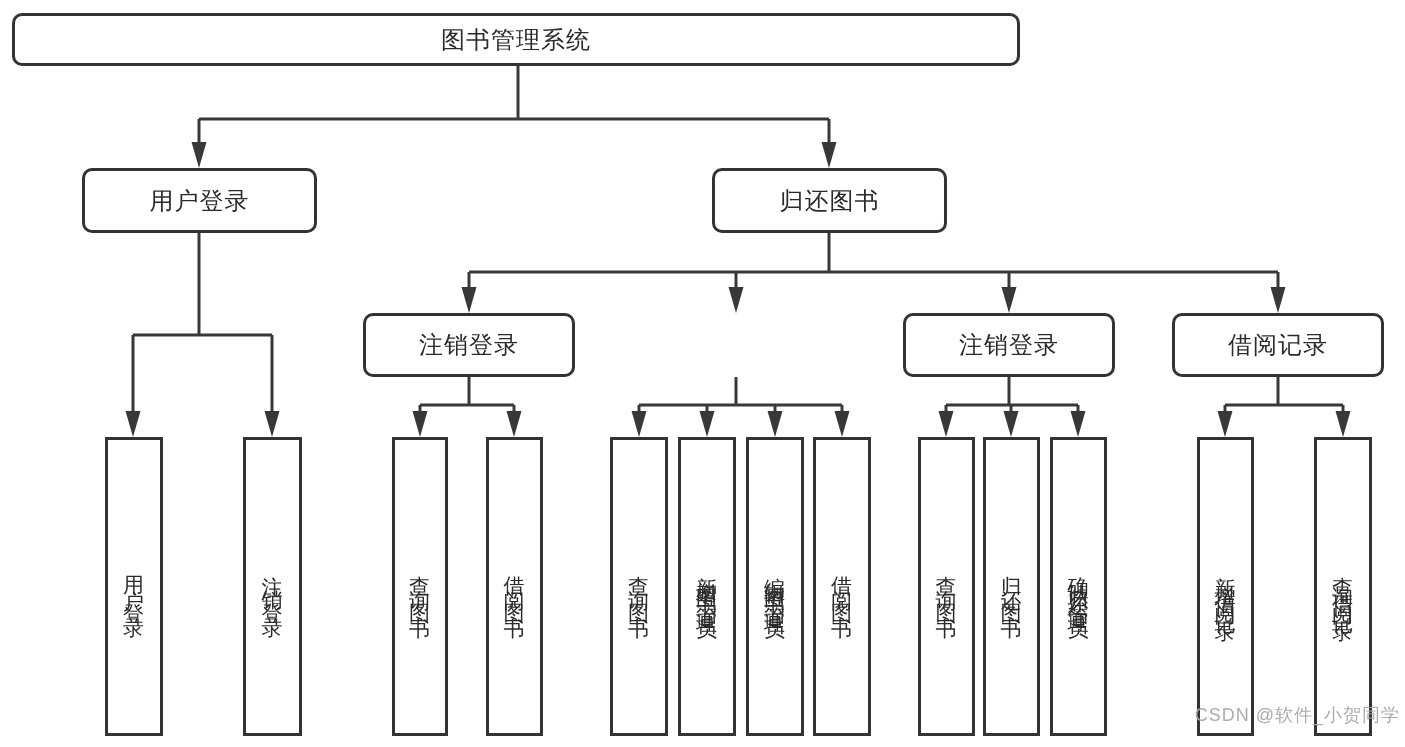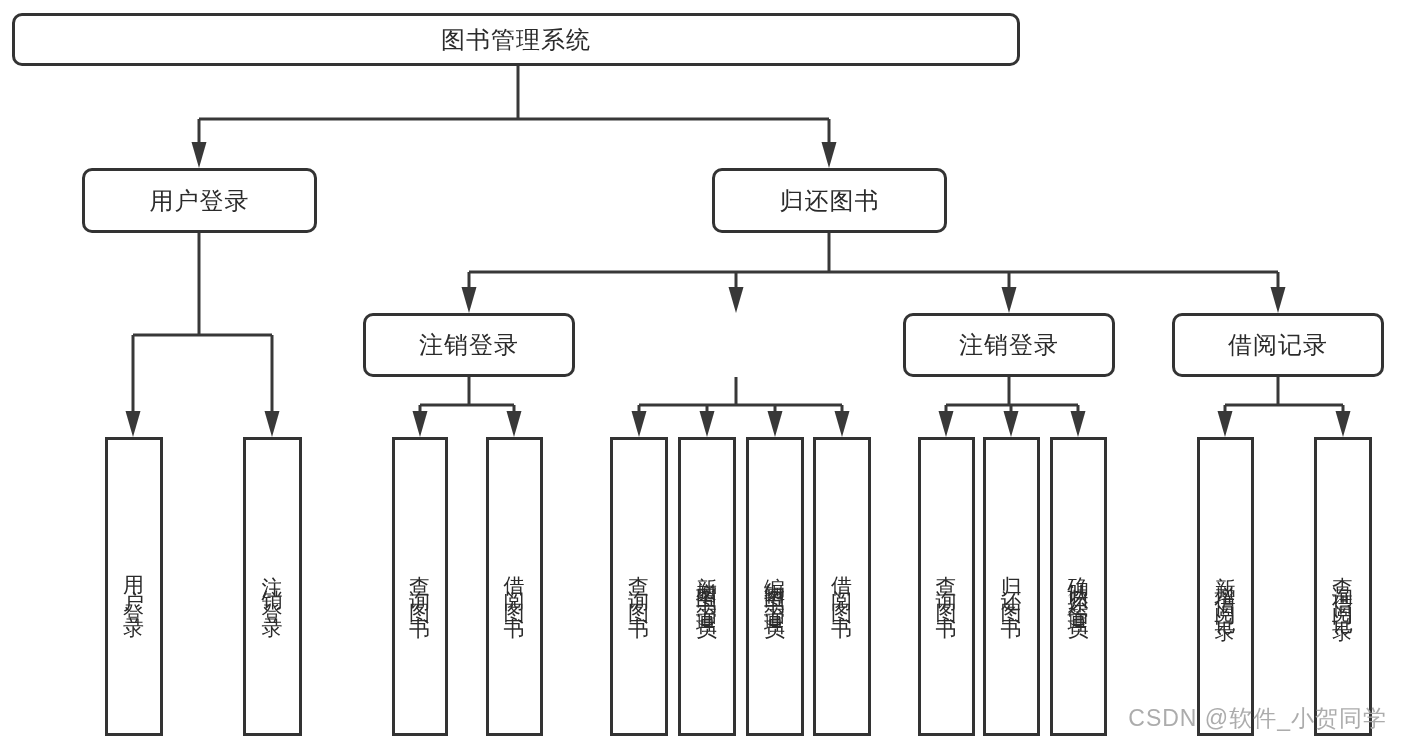--- a/index.html
+++ b/index.html
@@ -17,22 +17,22 @@
   }
   .hbox { font-size:24px; letter-spacing:1px;border-radius:10px; }
   .vbox .vtext {
     writing-mode:vertical-rl; text-orientation:mixed;
     font-size:21px; line-height:1;
   }
   .sp-wide  { letter-spacing:14px; }
   .sp-mid   { letter-spacing:9px;  }
   .sp-tight { letter-spacing:6px;  }
   .watermark {
-    position:absolute; right:18px; top:703px;
-    font-size:23px; color:rgba(168,168,168,0.95);
+    position:absolute; right:5px; top:703px;
+    font-size:18px; color:rgba(168,168,168,0.95);
     letter-spacing:1px; white-space:nowrap;
   }
 </style>
 </head>
 <body>
 
 <div class="canvas">
 
   <svg class="wires" viewBox="0 0 1405 747" xmlns="http://www.w3.org/2000/svg">
     <g stroke="#383838" stroke-width="3" fill="none">

